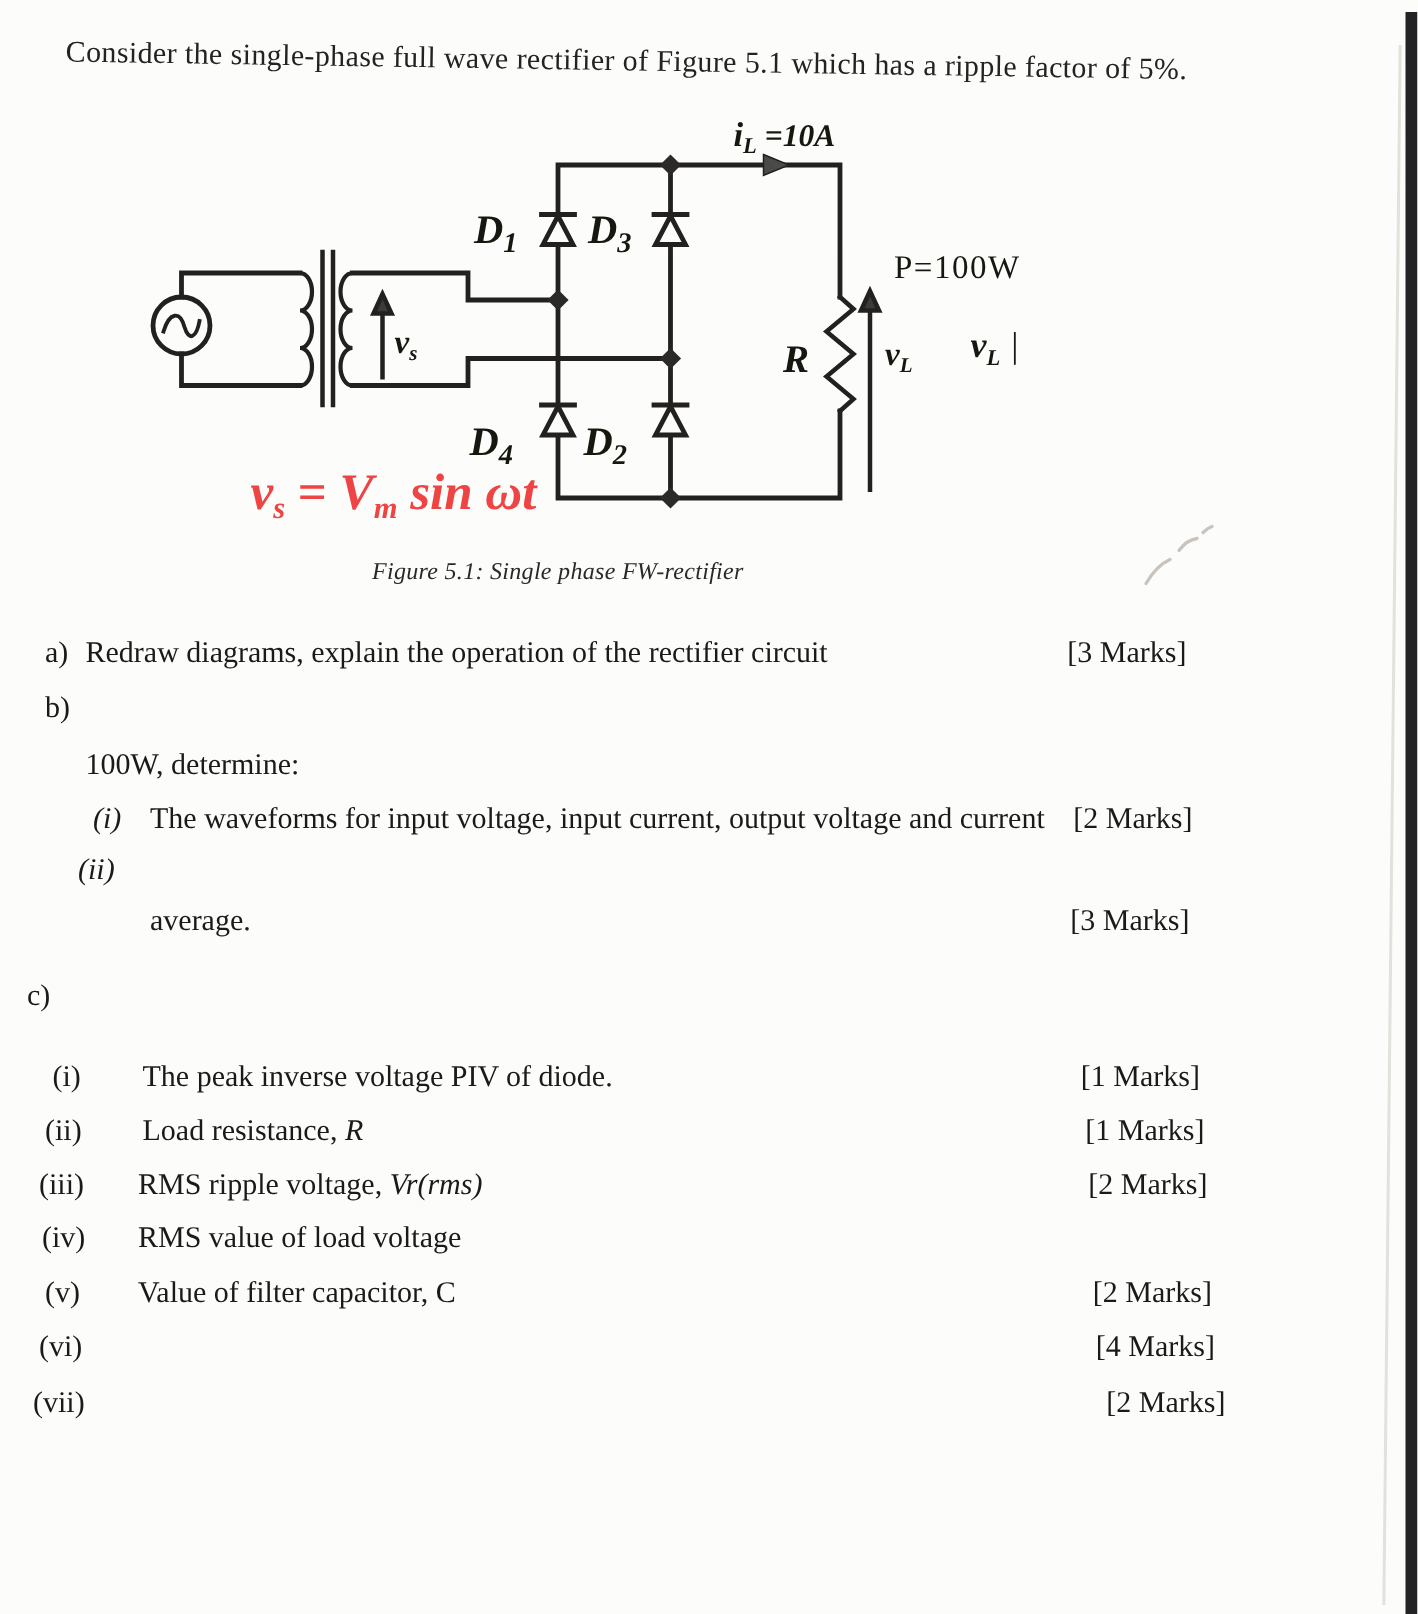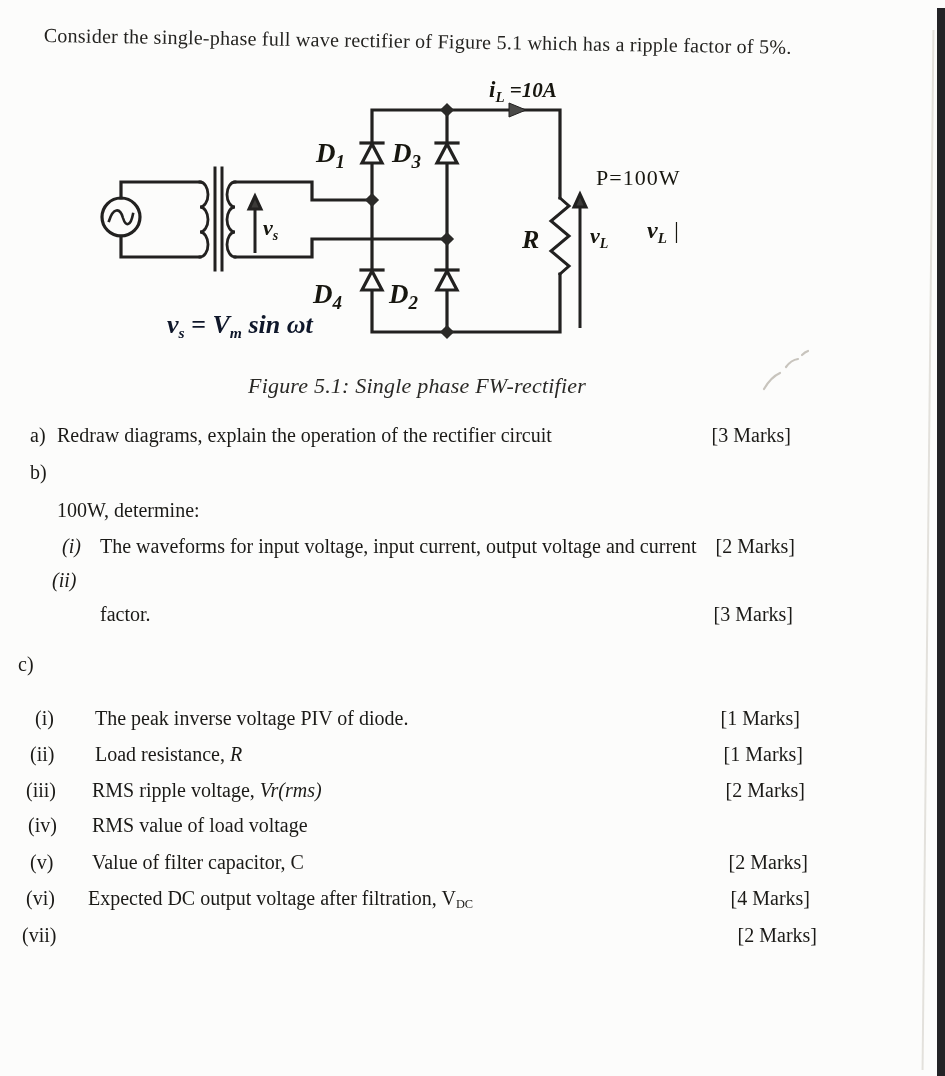--- a/index.html
+++ b/index.html
@@ -6,24 +6,24 @@
   body{
     width:945px;height:1076px;position:relative;overflow:hidden;
     background:#fcfcfb;color:#1d1c1a;
     font-family:"Liberation Serif", serif;
   }
   .intro{
     position:absolute;left:44px;top:24px;font-size:20px;letter-spacing:.25px;
     transform:rotate(0.9deg);transform-origin:0 0;white-space:nowrap;color:#242320;
   }
   .circuit{position:absolute;left:85px;top:70px;width:650px;height:300px;}
-  .equation{position:absolute;left:167px;top:310px;font-size:26px;font-weight:bold;white-space:nowrap;color:#0f172a;}
+  .equation{position:absolute;left:167px;top:310px;font-size:34px;font-weight:bold;white-space:nowrap;color:#ef4444;}
   .equation .sub{font-size:.6em;vertical-align:-.3em;}
   .it{font-style:italic;}
-  .caption{position:absolute;left:248px;top:373px;font-size:22px;font-style:italic;letter-spacing:.2px;color:#2a2926;white-space:nowrap;}
+  .caption{position:absolute;left:248px;top:373px;font-size:16px;font-style:italic;letter-spacing:.2px;color:#2a2926;white-space:nowrap;}
   .row{position:absolute;left:0;right:0;height:26px;font-size:20px;white-space:nowrap;color:#1b1a17;}
   .ql,.qt{position:absolute;top:0;}
   .marks{position:absolute;font-size:20px;white-space:nowrap;color:#1b1a17;}
   .sub{font-size:.62em;vertical-align:-.28em;}
   .scan-edge{position:absolute;top:8px;right:0;width:8px;height:1068px;background:#232326;}
   .page-shadow{position:absolute;top:30px;right:16px;width:2px;height:1040px;background:#e3e1dc;transform:rotate(.6deg);}
   .pencil{position:absolute;left:752px;top:345px;width:64px;height:56px;opacity:.75;}
   svg text{fill:#17160f;}
 </style>
 </head>
@@ -130,21 +130,21 @@
 <div class="row" style="top:535px">
   <span class="ql it" style="left:62px">(i)</span>
   <span class="qt" style="left:100px">The waveforms for input voltage, input current, output voltage and current</span>
 </div>
 <div class="marks" style="top:535px;right:150px">[2 Marks]</div>
 
 <div class="row" style="top:569px">
   <span class="ql it" style="left:52px">(ii)</span>
 </div>
 <div class="row" style="top:603px">
-  <span class="qt" style="left:100px">factor.</span>
+  <span class="qt" style="left:100px">average.</span>
 </div>
 <div class="marks" style="top:603px;right:152px">[3 Marks]</div>
 
 <div class="row" style="top:653px">
   <span class="ql" style="left:18px">c)</span>
 </div>
 
 <div class="row" style="top:707px">
   <span class="ql" style="left:35px">(i)</span>
   <span class="qt" style="left:95px">The peak inverse voltage PIV of diode.</span>
@@ -169,21 +169,20 @@
 </div>
 
 <div class="row" style="top:851px">
   <span class="ql" style="left:30px">(v)</span>
   <span class="qt" style="left:92px">Value of filter capacitor, C</span>
 </div>
 <div class="marks" style="top:851px;right:137px">[2 Marks]</div>
 
 <div class="row" style="top:887px">
   <span class="ql" style="left:26px">(vi)</span>
-  <span class="qt" style="left:88px"><span>Expected DC output voltage after filtration, V</span><span class="sub">DC</span></span>
 </div>
 <div class="marks" style="top:887px;right:135px">[4 Marks]</div>
 
 <div class="row" style="top:924px">
   <span class="ql" style="left:22px">(vii)</span>
 </div>
 <div class="marks" style="top:924px;right:128px">[2 Marks]</div>
 
 <div class="page-shadow"></div>
 <div class="scan-edge"></div>

